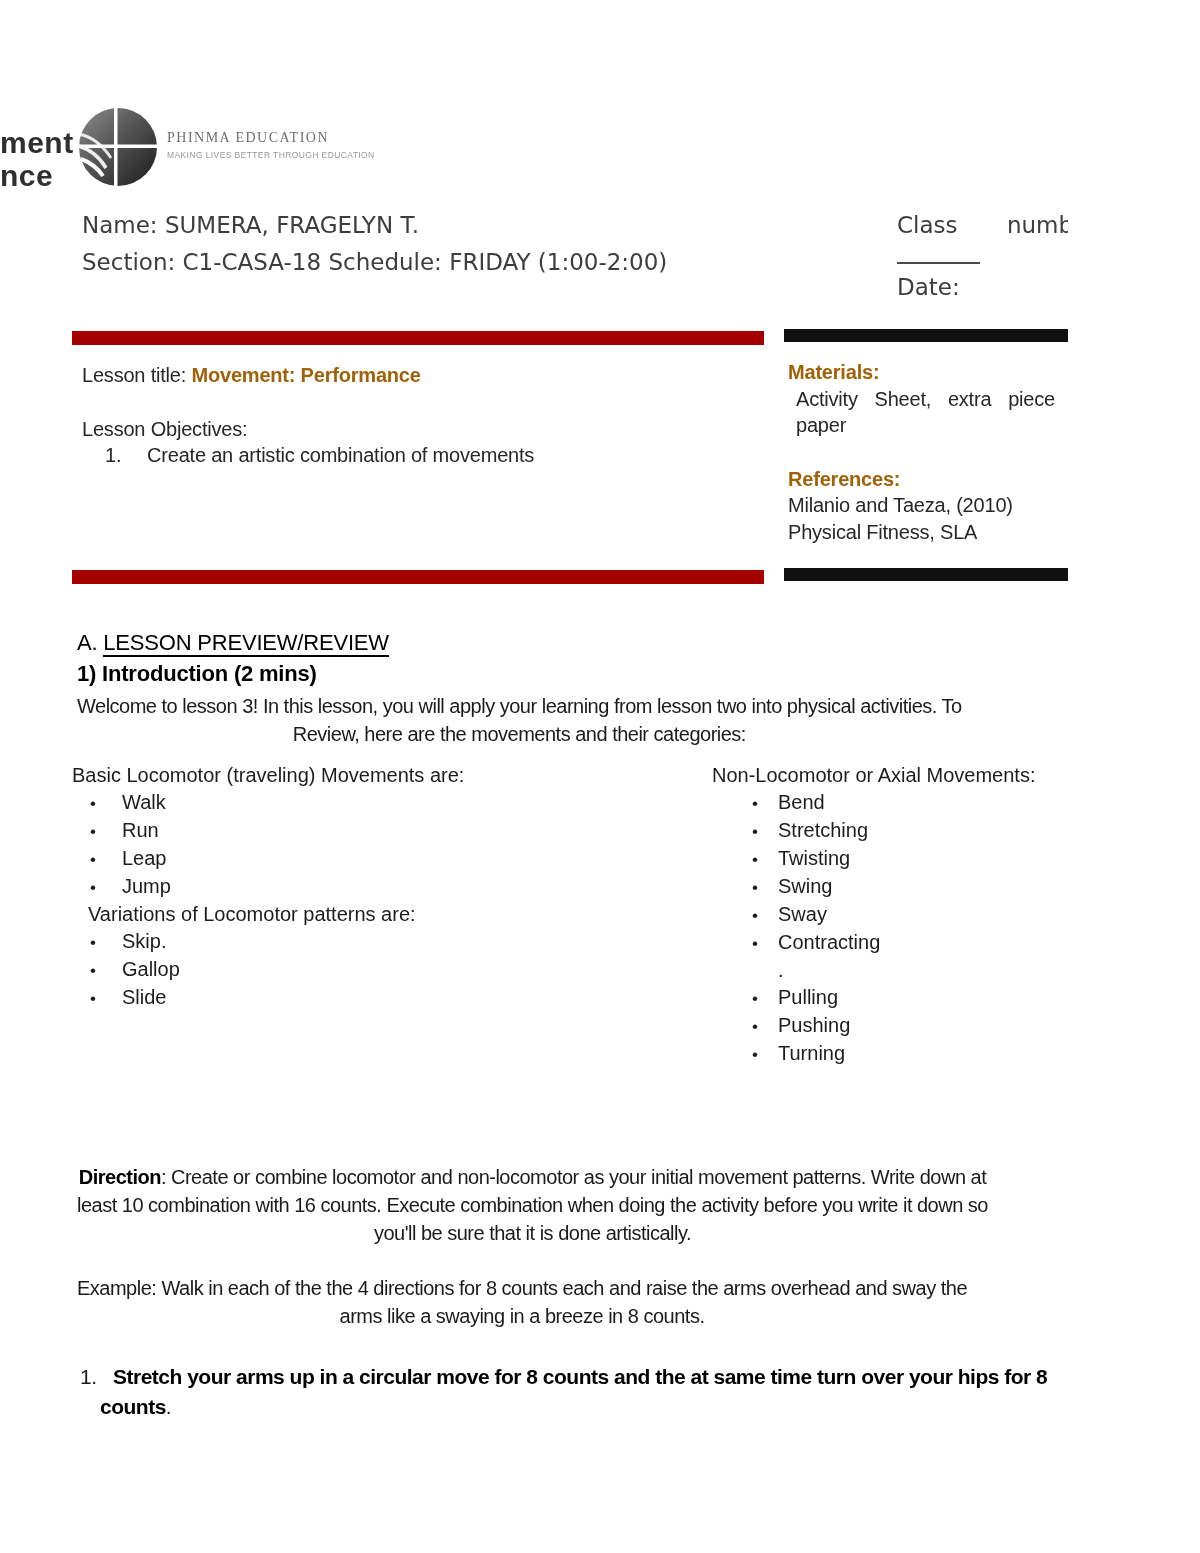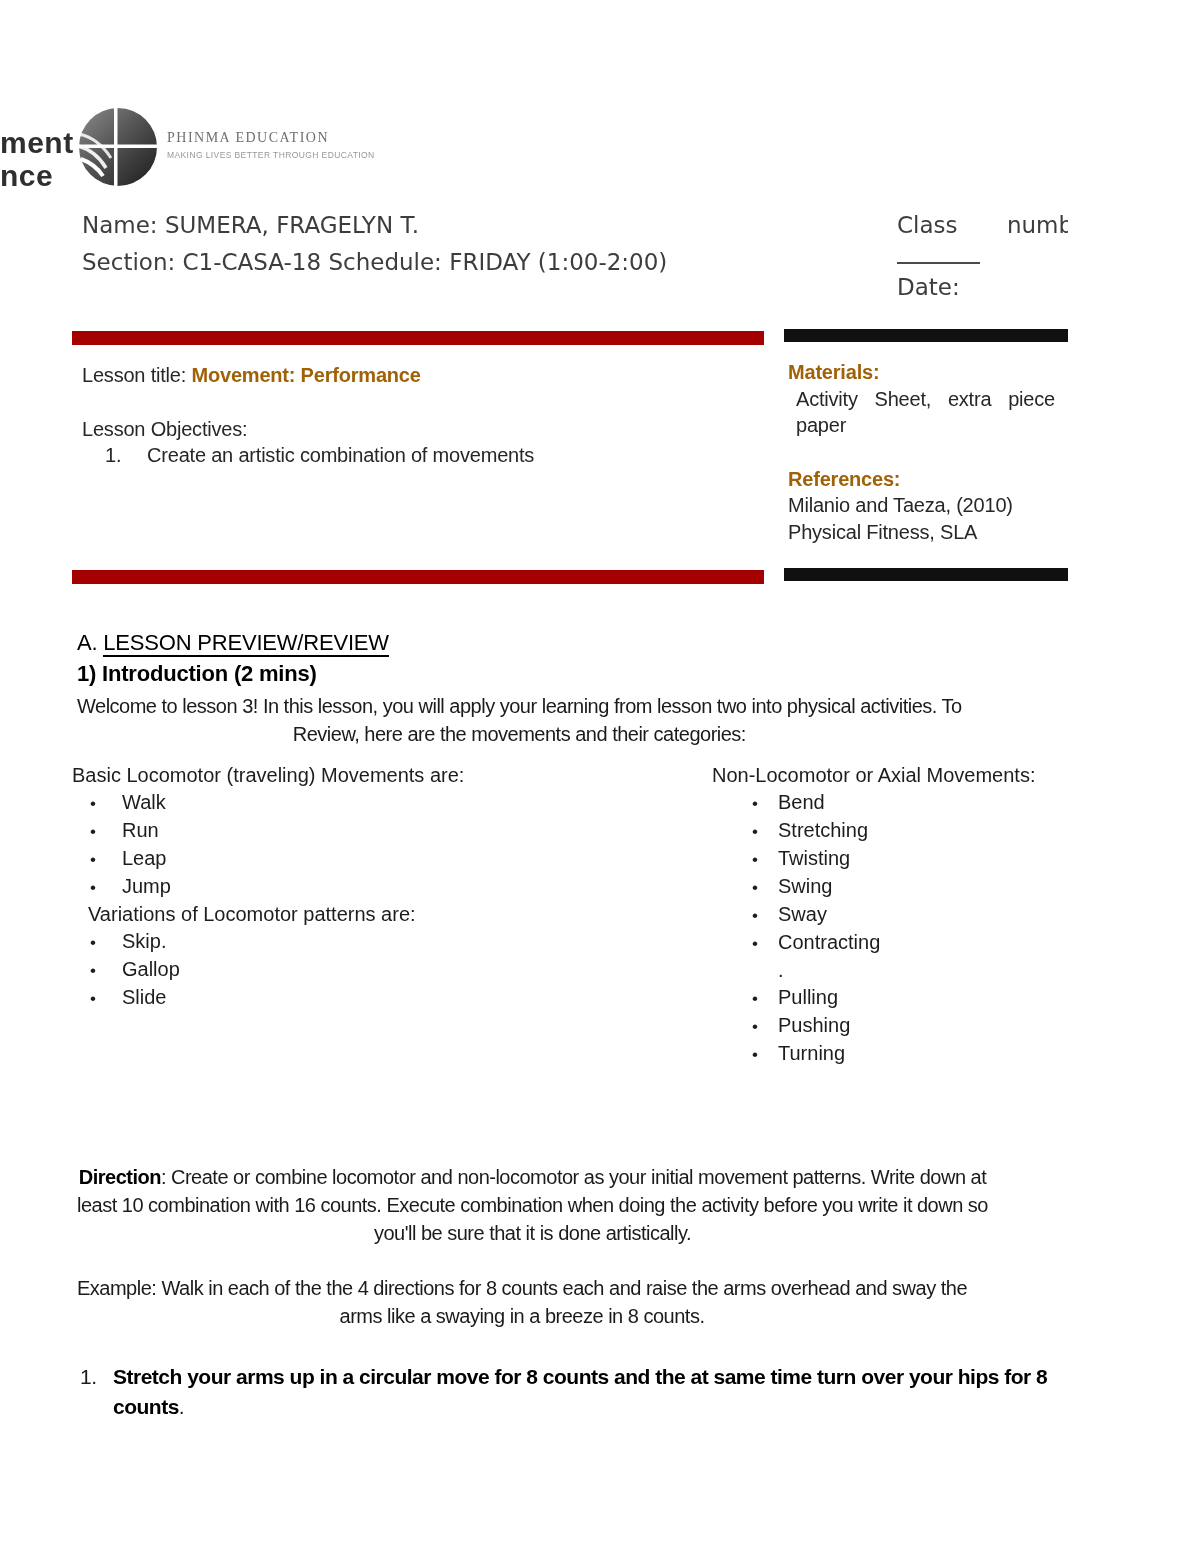--- a/index.html
+++ b/index.html
@@ -64,21 +64,21 @@
   
   .direction{left:77px;top:1163px;}
   .example{left:77px;top:1274px;}
   .dir-label{font-weight:bold;color:#000;}
 
   
   .task{left:80px;top:1362px;font-size:21px;line-height:30px;letter-spacing:-.5px;color:#000;}
   .task .ln{white-space:nowrap;}
   .task-num{display:inline-block;width:33px;font-weight:normal;color:#1b1b1b;}
   .task b{letter-spacing:-.5px;}
-  .task-l2{margin-left:33px;}
+  .task-l2{margin-left:20px;}
   .tail{font-weight:normal;color:#1b1b1b;}
 </style>
 </head>
 <body>
 
 <div id="page">
 
   <div class="abs edge">
     <div>ment</div>
     <div>nce</div>

